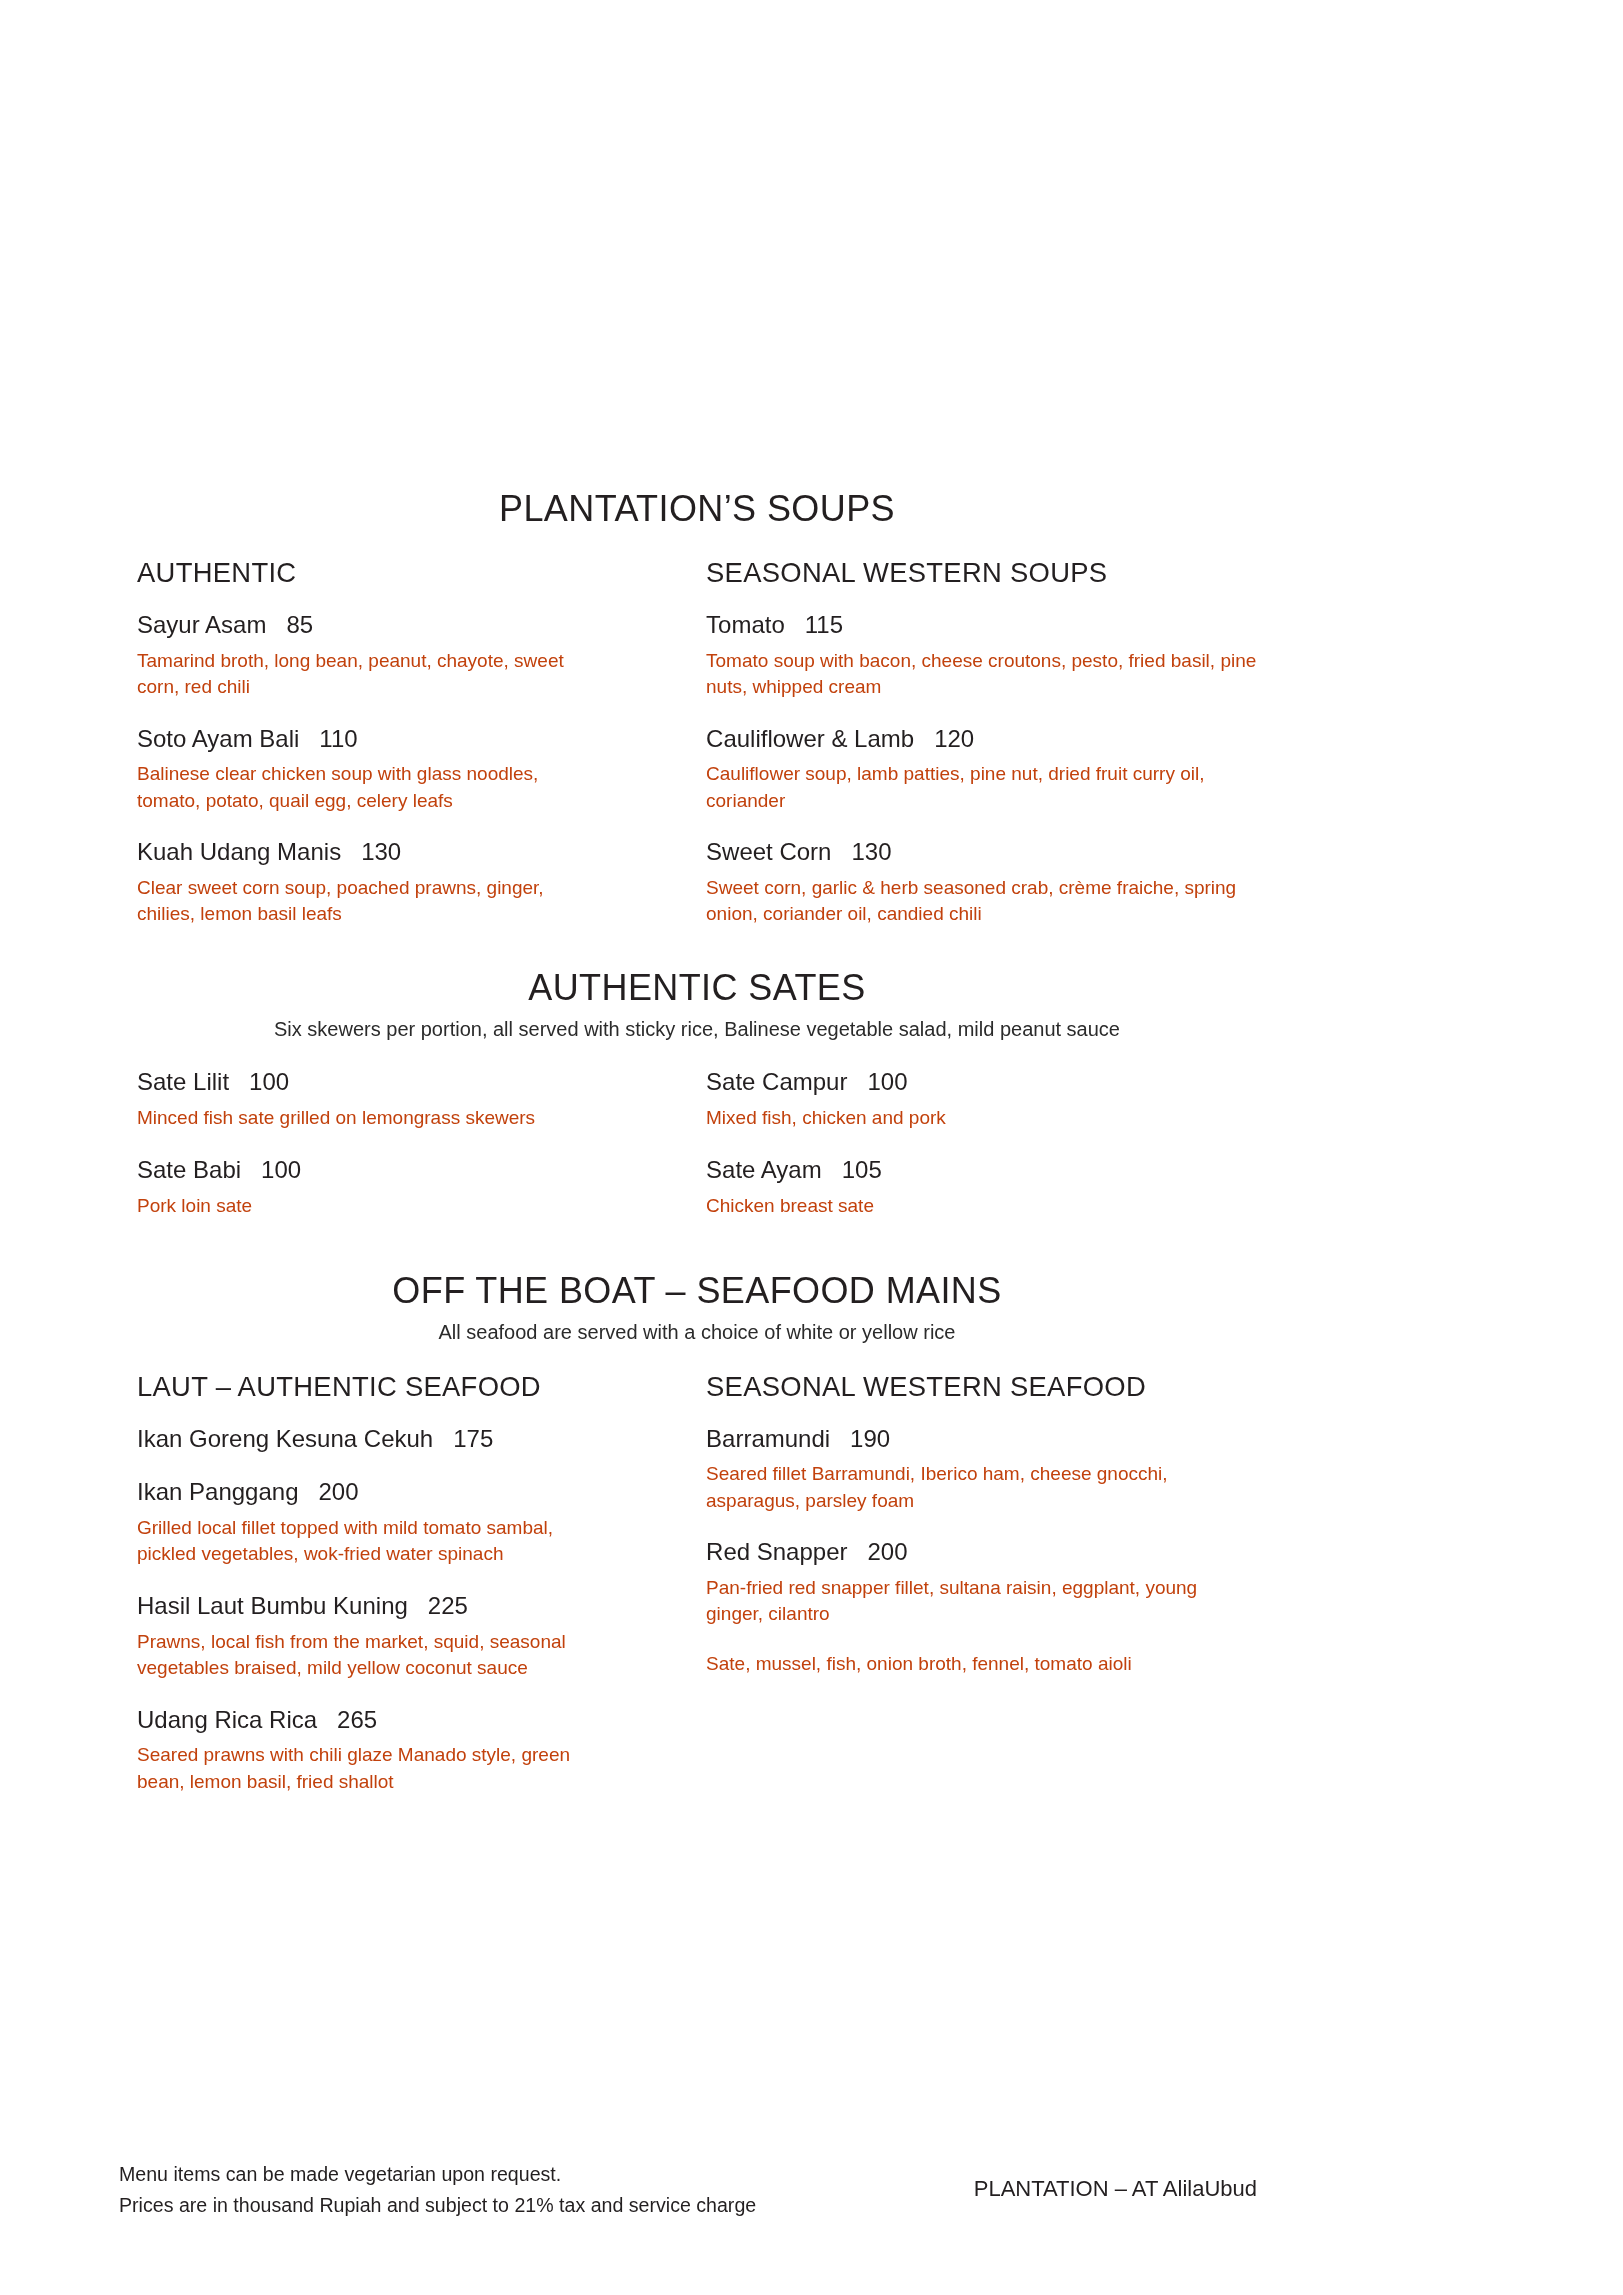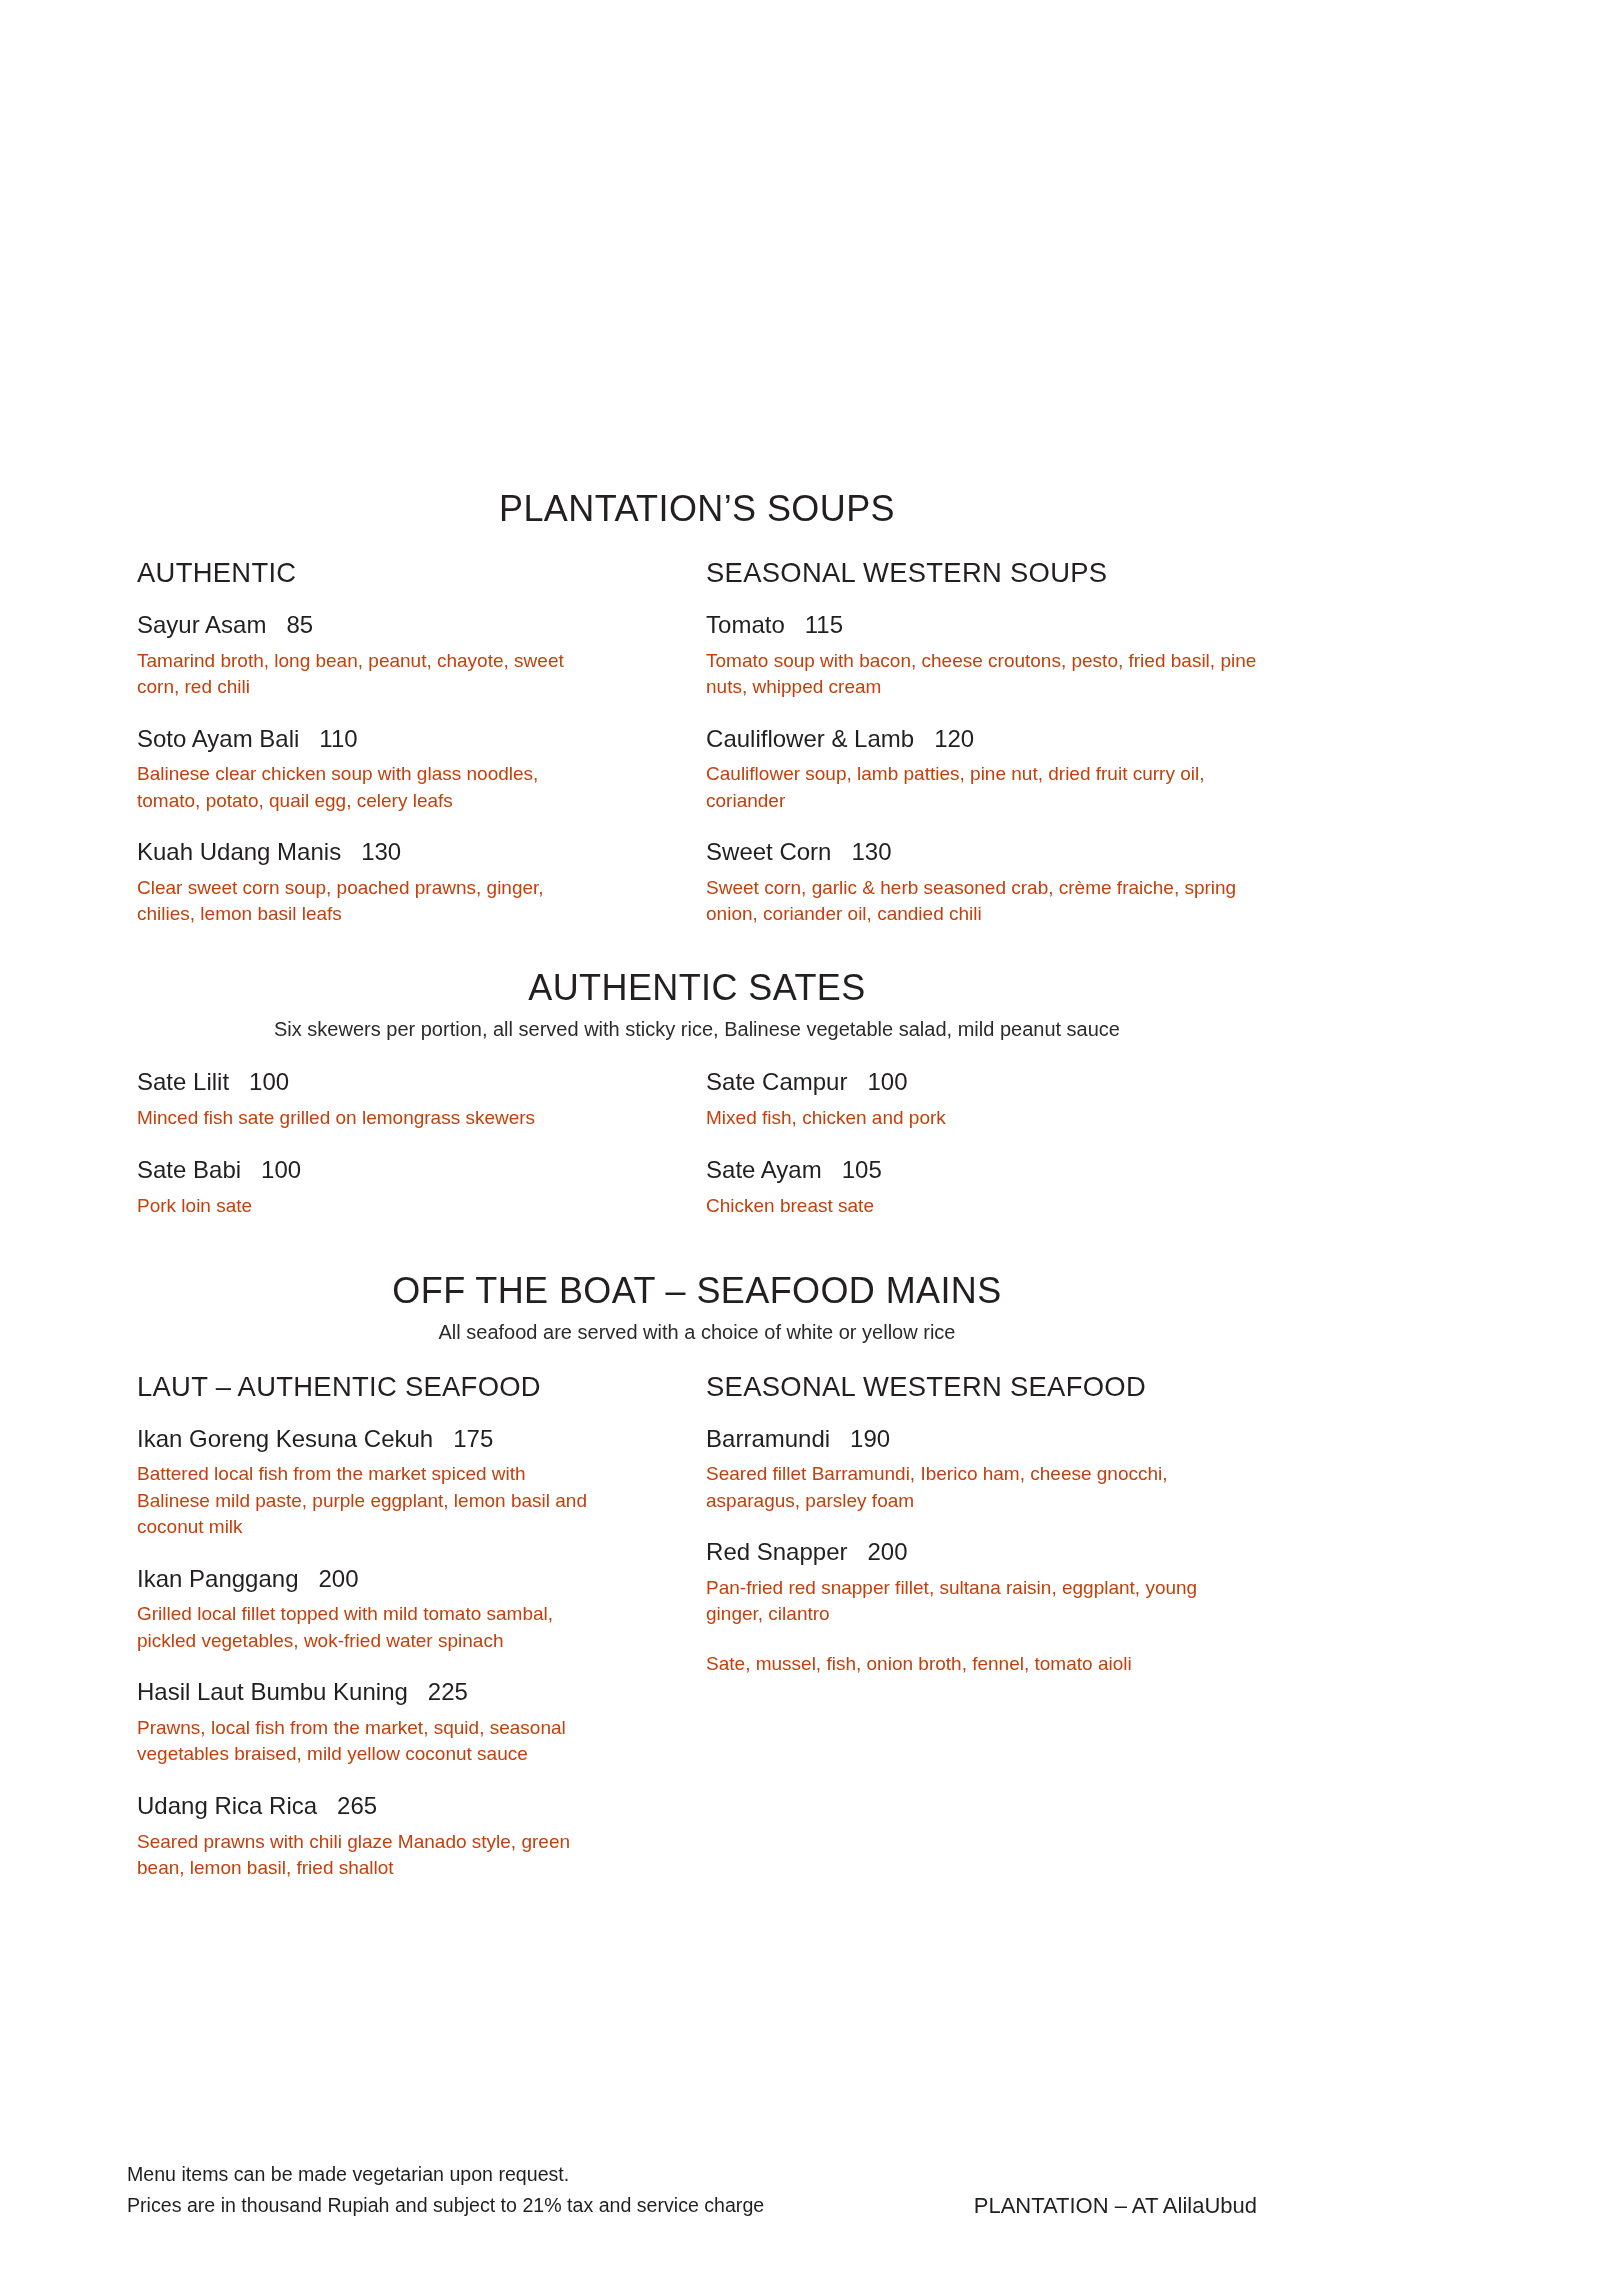--- a/index.html
+++ b/index.html
@@ -92,25 +92,25 @@
   }
 
   .gap-soups-to-sates { height: 39px; }
   .gap-title-to-cols  { height: 27.4px; }
   .gap-sates-to-boat  { height: 51px; }
   .gap-head-to-list   { height: 17.6px; }
 
   
   .footer {
     position: absolute;
-    left: 127px;
+    left: 119px;
     right: 137px;
     bottom: 76px;
     display: flex;
-    align-items: flex-end;
+    align-items: center;
     justify-content: space-between;
   }
   .footer-left {
     font-size: 19.6px;
     line-height: 1.55;
     color: #231f20;
   }
   .footer-left div { white-space: pre; }
   .footer-right {
     font-size: 22px;
@@ -205,21 +205,20 @@
     <h1 class="section-title">OFF THE BOAT – SEAFOOD MAINS</h1>
     <p class="section-sub">All seafood are served with a choice of white or yellow rice</p>
     <div class="gap-head-to-list" style="height:25.5px"></div>
 
     <div class="cols">
       <div class="col left">
         <div class="col-heading">LAUT – AUTHENTIC SEAFOOD</div>
 
         <div class="item">
           <div class="item-name">Ikan Goreng Kesuna Cekuh   175</div>
-          <div class="item-desc">Battered local fish from the market spiced with Balinese mild paste, purple eggplant, lemon basil and coconut milk</div>
         </div>
         <div class="item">
           <div class="item-name">Ikan Panggang   200</div>
           <div class="item-desc">Grilled local fillet topped with mild tomato sambal, pickled vegetables, wok-fried water spinach</div>
         </div>
         <div class="item">
           <div class="item-name">Hasil Laut Bumbu Kuning   225</div>
           <div class="item-desc">Prawns, local fish from the market, squid, seasonal vegetables braised, mild yellow coconut sauce</div>
         </div>
         <div class="item">

